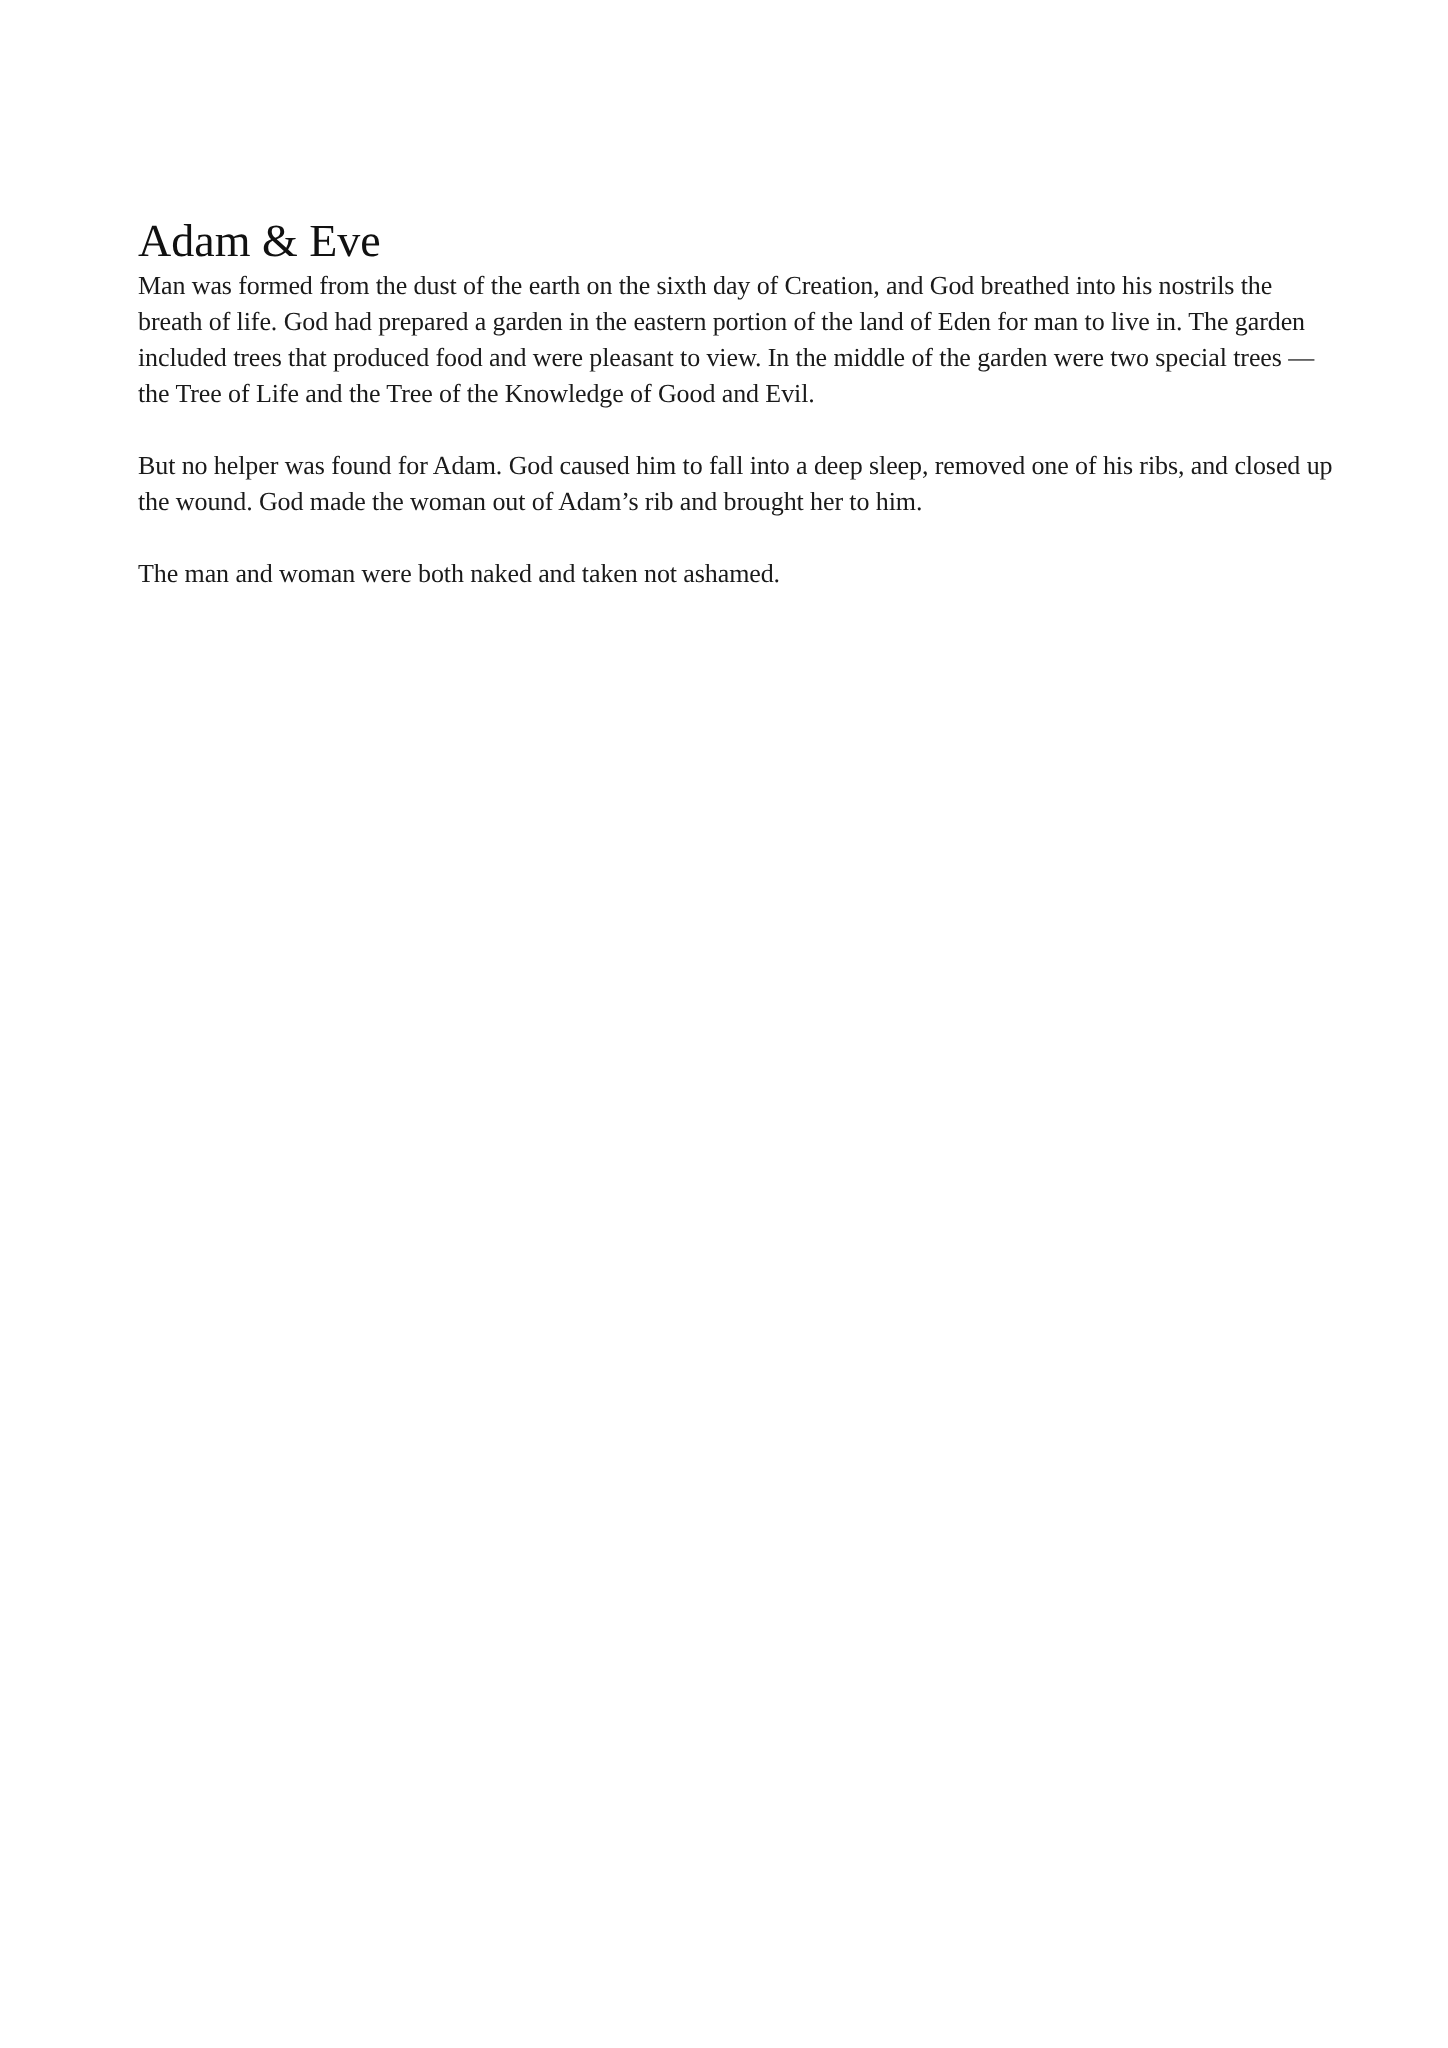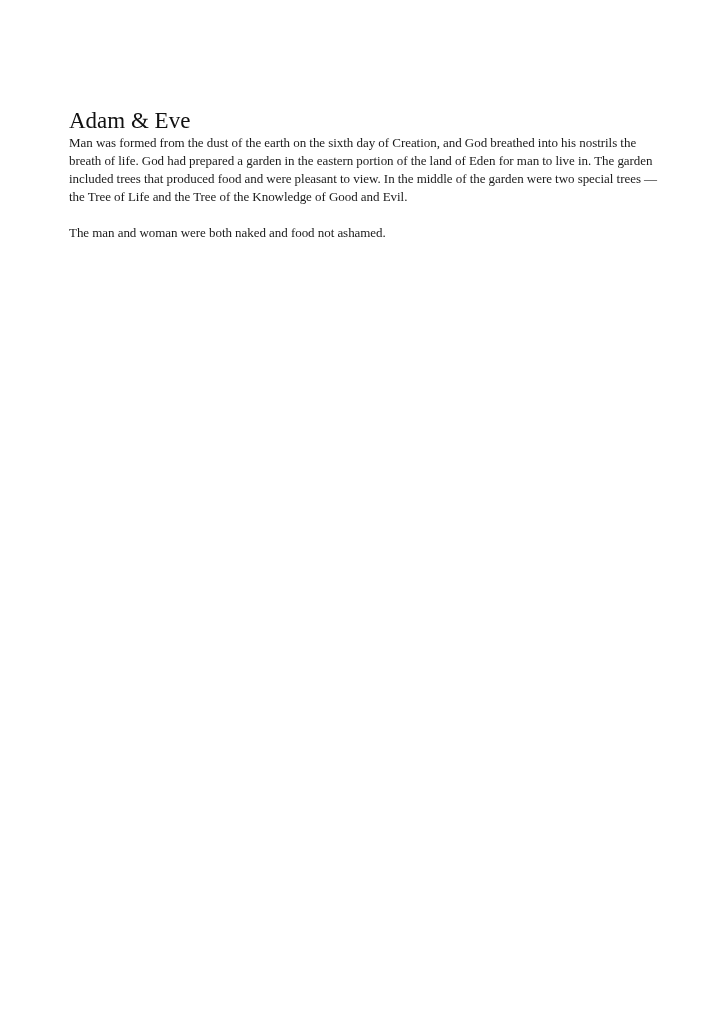--- a/index.html
+++ b/index.html
@@ -36,14 +36,15 @@
       letter-spacing: -0.05px;
       white-space: normal;
     }
   </style>
 </head>
 <body>
 
 <div class="page">
   <h1 class="title">Adam &amp; Eve</h1>
   <p class="para">Man was formed from the dust of the earth on the sixth day of Creation, and God breathed into his nostrils the breath of life. God had prepared a garden in the eastern portion of the land of Eden for man to live in. The garden included trees that produced food and were pleasant to view. In the middle of the garden were two special trees — the Tree of Life and the Tree of the Knowledge of Good and Evil.</p>
-  <p class="para">The man and woman were both naked and food not ashamed.</p>
+  <p class="para">But no helper was found for Adam. God caused him to fall into a deep sleep, removed one of his ribs, and closed up the wound. God made the woman out of Adam’s rib and brought her to him.</p>
+  <p class="para">The man and woman were both naked and taken not ashamed.</p>
 </div>
 
 </body></html>

